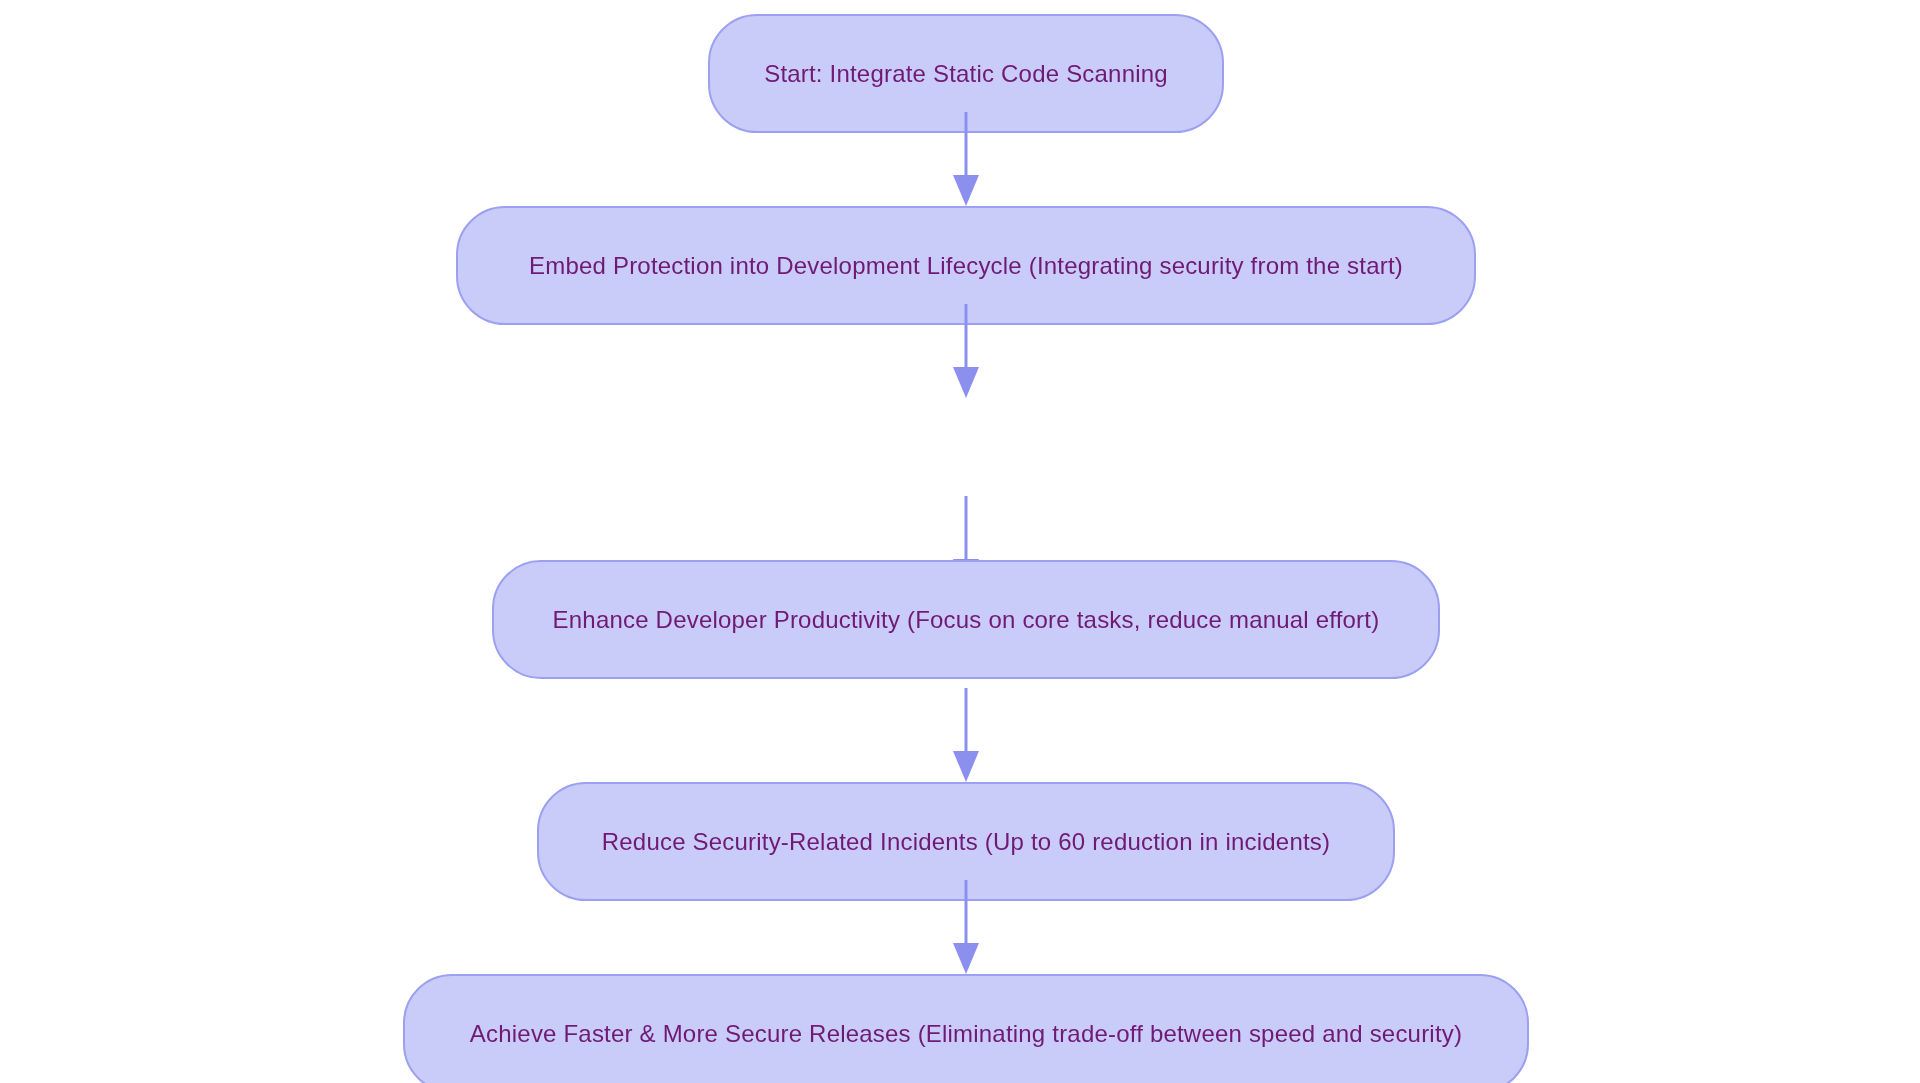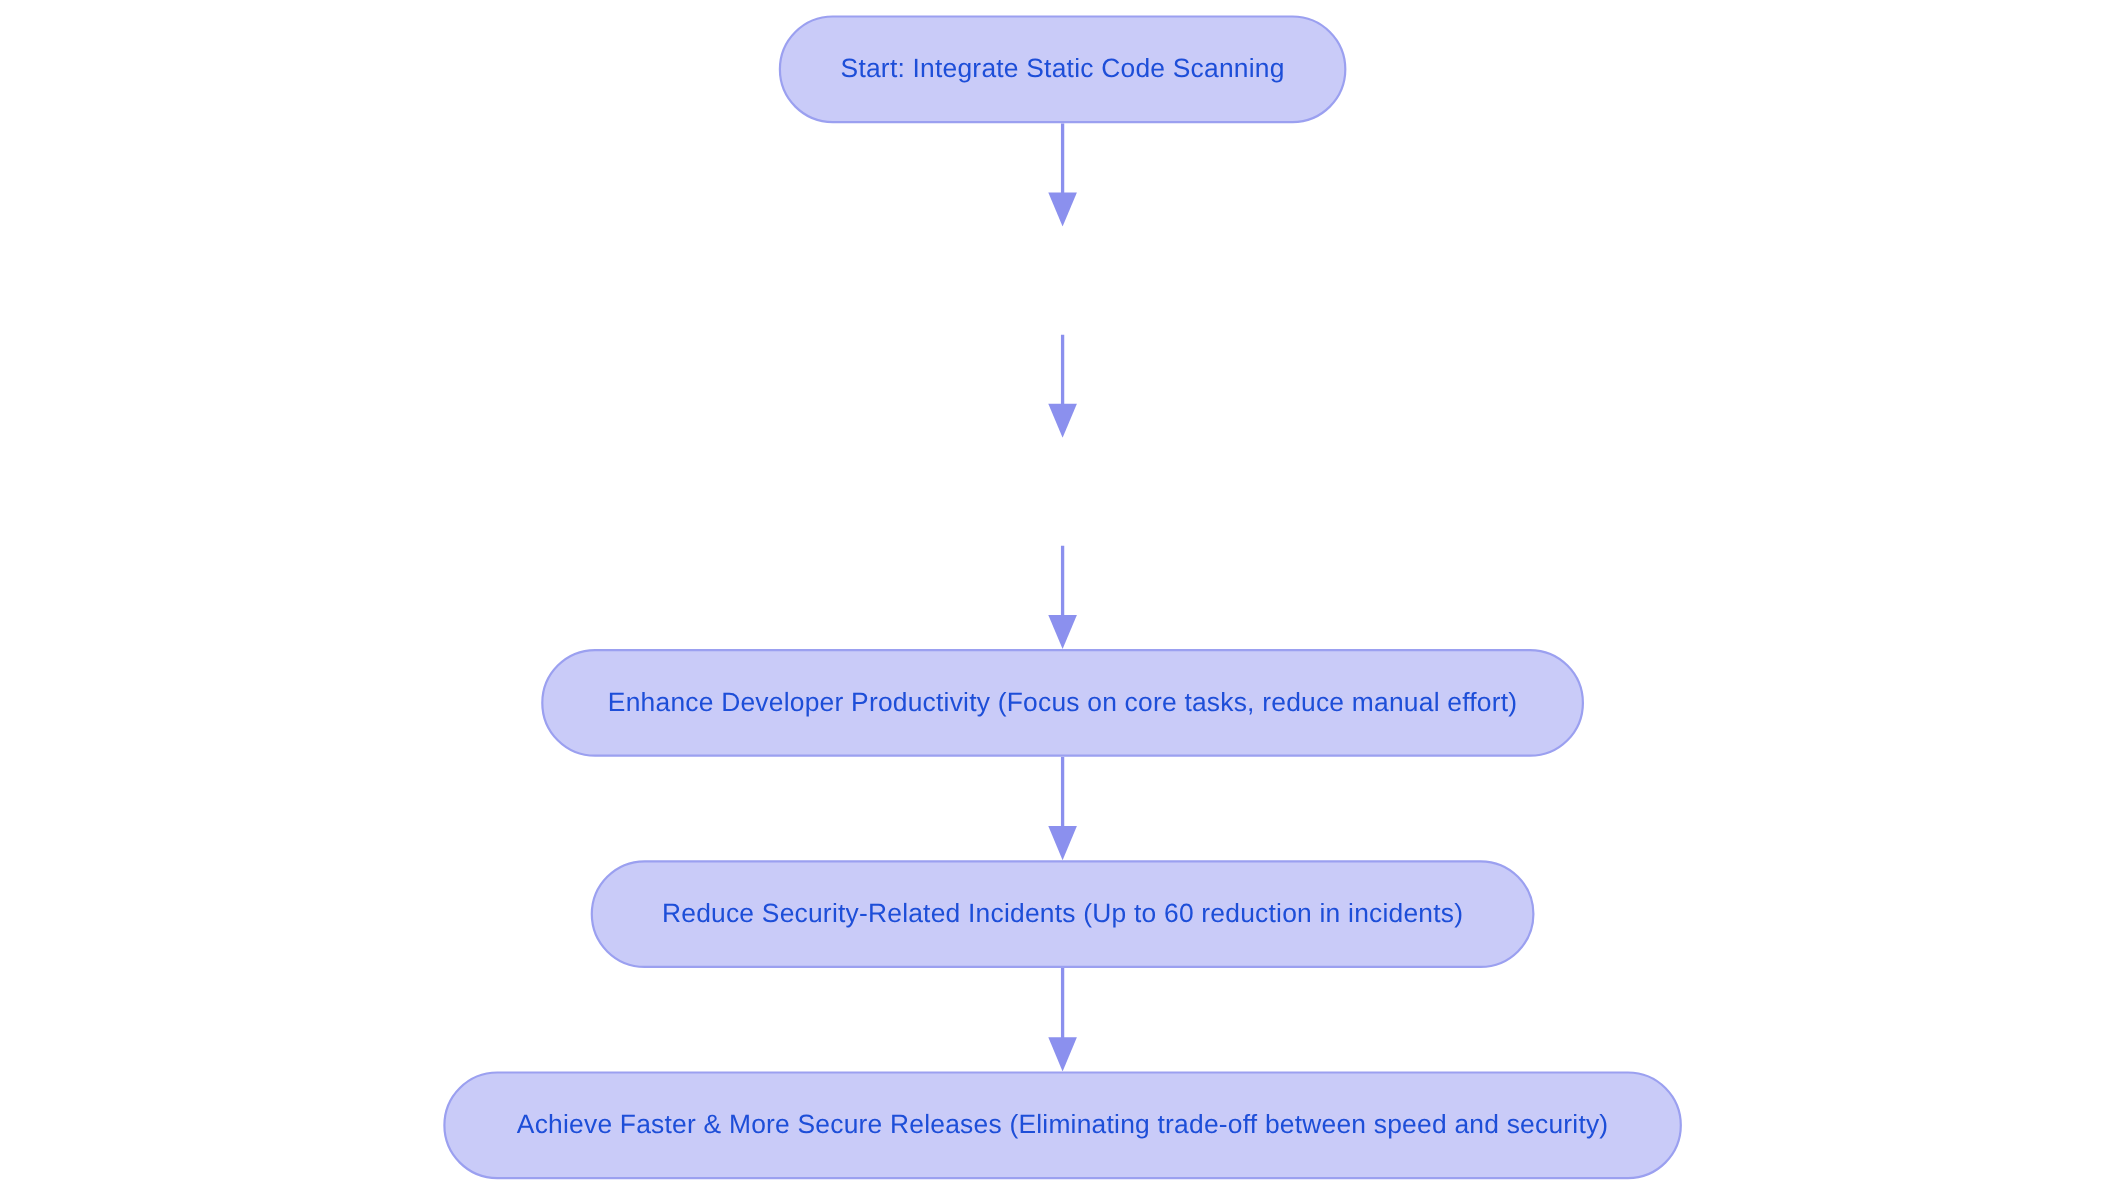--- a/index.html
+++ b/index.html
@@ -12,38 +12,38 @@
     position: relative;
     width: 1920px;
     height: 1083px;
     background: #ffffff;
     overflow: hidden;
   }
   .node {
     position: absolute;
     left: 966px;
     transform: translateX(-50%);
-    height: 98px;
+    height: 119px;
     border-radius: 49px;
     background: #c9cbf8;
     border: 2px solid #9ba0f0;
     box-sizing: border-box;
     display: flex;
     align-items: center;
     justify-content: center;
     text-align: center;
-    color: #1d4ed8;
+    color: #701a75;
     font-size: 24px;
     letter-spacing: 0.2px;
     white-space: nowrap;
   }
   .node-0 { top: 14px;  width: 516px; }
   .node-1 { top: 206px; width: 1020px; }
   .node-2 { top: 398px; width: 1194px; }
-  .node-3 { top: 590px; width: 948px; text-align: center; }
+  .node-3 { top: 560px; width: 948px; text-align: center; }
   .node-4 { top: 782px; width: 858px; }
   .node-5 { top: 974px; width: 1126px; }
   .arrow {
     position: absolute;
     left: 951px;
     width: 30px;
     height: 94px;
   }
   .arrow-0 { top: 112px; }
   .arrow-1 { top: 304px; }
@@ -58,20 +58,23 @@
 
   <div class="node node-0">
     <span>Start: Integrate Static Code Scanning</span>
   </div>
 
   <svg class="arrow arrow-0" viewBox="0 0 30 94" xmlns="http://www.w3.org/2000/svg">
     <line x1="15" y1="0" x2="15" y2="66" stroke="#8b90ee" stroke-width="3"></line>
     <polygon points="2,63 28,63 15,94" fill="#8b90ee"></polygon>
   </svg>
 
+  <div class="node node-1">
+    <span>Embed Protection into Development Lifecycle (Integrating security from the start)</span>
+  </div>
 
   <svg class="arrow arrow-1" viewBox="0 0 30 94" xmlns="http://www.w3.org/2000/svg">
     <line x1="15" y1="0" x2="15" y2="66" stroke="#8b90ee" stroke-width="3"></line>
     <polygon points="2,63 28,63 15,94" fill="#8b90ee"></polygon>
   </svg>
 
 
   <svg class="arrow arrow-2" viewBox="0 0 30 94" xmlns="http://www.w3.org/2000/svg">
     <line x1="15" y1="0" x2="15" y2="66" stroke="#8b90ee" stroke-width="3"></line>
     <polygon points="2,63 28,63 15,94" fill="#8b90ee"></polygon>

